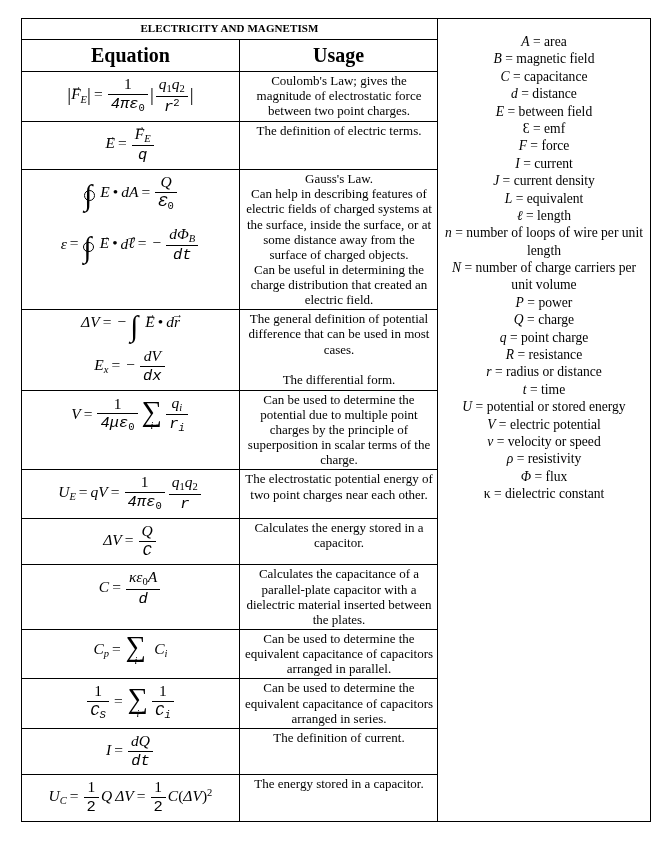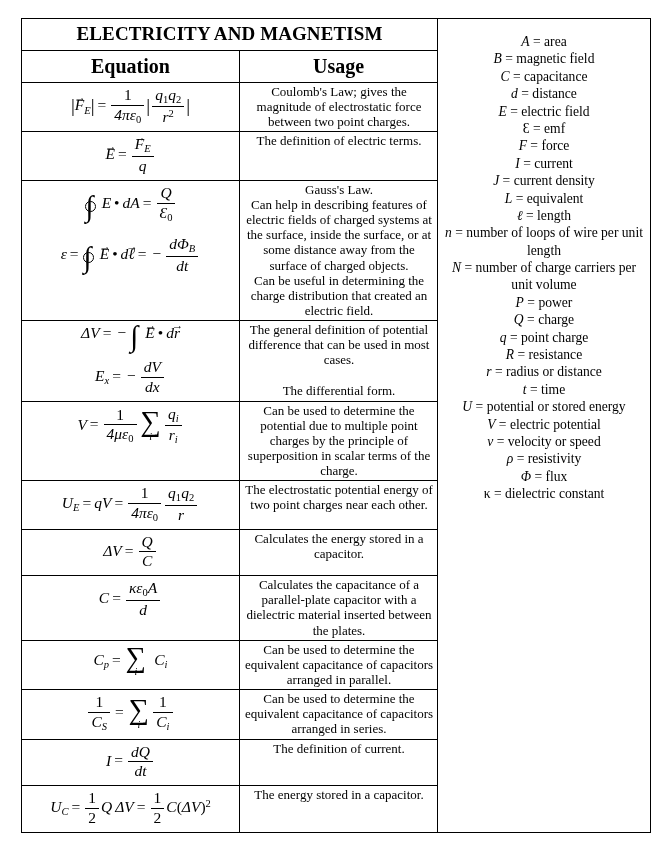--- a/index.html
+++ b/index.html
@@ -32,21 +32,21 @@
 
   table.ref td, table.ref th {
     border: 1px solid #000000;
     padding: 0;
     vertical-align: top;
   }
 
   .title-cell {
     text-align: center;
     font-weight: bold;
-    font-size: 19px;
+    font-size: 11px;
     line-height: 1.35;
     padding: 2px 0 3px 0 !important;
     letter-spacing: 0.1px;
   }
 
   .colhead {
     text-align: center;
     font-weight: bold;
     font-size: 20px;
     line-height: 1.3;
@@ -109,20 +109,21 @@
   .frac > .num {
     display: block;
     padding: 0 3px 1px 3px;
     border-bottom: 1.1px solid #000;
     line-height: 1.08;
   }
   .frac > .den {
     display: block;
     padding: 1px 3px 0 3px;
     line-height: 1.08;
+    font-family: Liberation Mono, monospace;
   }
   .sub {
     font-size: 0.68em;
     vertical-align: -0.32em;
     font-style: italic;
   }
   .sub-up {
     font-size: 0.68em;
     vertical-align: -0.32em;
     font-style: normal;
@@ -216,21 +217,21 @@
     </colgroup>
     <tbody>
       <tr>
         <td class="title-cell" colspan="2">ELECTRICITY AND MAGNETISM</td>
         <td rowspan="14" class="legend-cell">
           <div>
             <div class="legend-line"><span class="sym">A</span> <span>= area</span></div>
             <div class="legend-line"><span class="sym">B</span> <span>= magnetic field</span></div>
             <div class="legend-line"><span class="sym">C</span> <span>= capacitance</span></div>
             <div class="legend-line"><span class="sym">d</span> <span>= distance</span></div>
-            <div class="legend-line"><span class="sym">E</span> <span>= electric field</span></div>
+            <div class="legend-line"><span class="sym">E</span> <span>= between field</span></div>
             <div class="legend-line"><span class="sym-up">Ɛ</span> <span>=  emf</span></div>
             <div class="legend-line"><span class="sym">F</span> <span>= force</span></div>
             <div class="legend-line"><span class="sym">I</span> <span>= current</span></div>
             <div class="legend-line"><span class="sym">J</span> <span>= current density</span></div>
             <div class="legend-line"><span class="sym">L</span> <span>= equivalent</span></div>
             <div class="legend-line"><span class="sym">ℓ</span> <span>=  length</span></div>
             <div class="legend-line"><span class="sym">n</span> <span>= number of loops of wire per unit length</span></div>
             <div class="legend-line"><span class="sym">N</span> <span>= number of charge carriers per unit volume</span></div>
             <div class="legend-line"><span class="sym">P</span> <span>= power</span></div>
             <div class="legend-line"><span class="sym">Q</span> <span>= charge</span></div>

